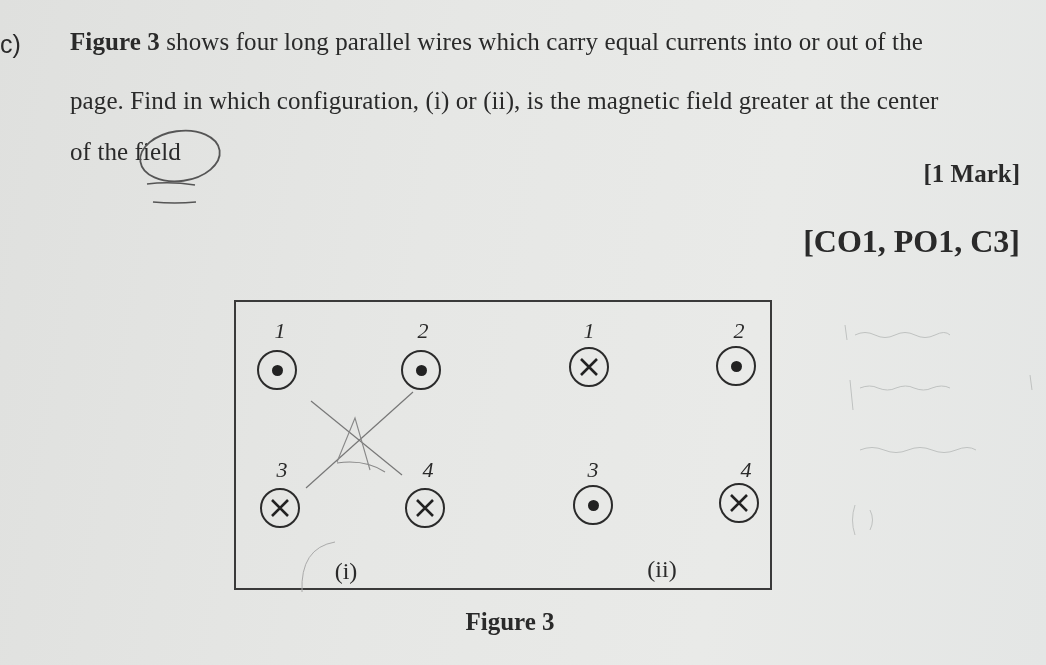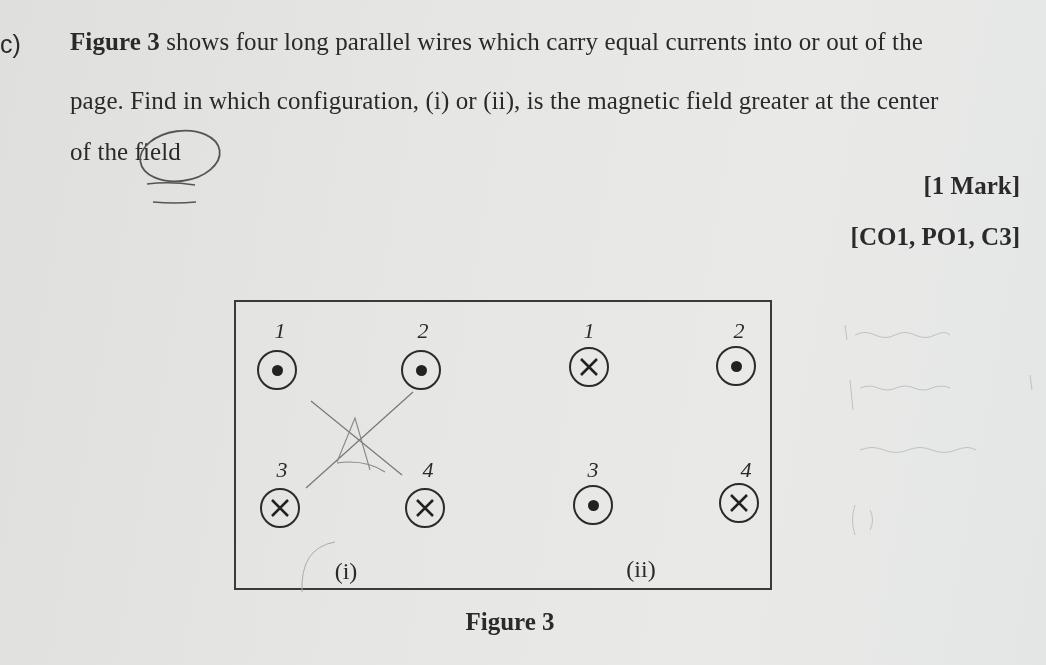--- a/index.html
+++ b/index.html
@@ -9,22 +9,22 @@
       font-family: "Liberation Serif", "DejaVu Serif", serif;
       color: #2a2a2a;
     }
     .abs { position: absolute; }
     .qnum { left: 0px; top: 30px; font-size: 25px; font-family: "Liberation Sans", sans-serif; }
     .line { left: 70px; font-size: 25px; white-space: nowrap; letter-spacing: 0.1px; font-family: Liberation Serif, serif; }
     .l1 { top: 28px; }
     .l2 { top: 87px; }
     .l3 { top: 138px; }
     b { font-weight: bold; }
-    .mark { right: 26px; top: 172px; font-size: 25px; font-weight: bold; }
-    .co { right: 26px; top: 223px; font-size: 25px; font-weight: bold; }
+    .mark { right: 26px; top: 160px; font-size: 25px; font-weight: bold; }
+    .co { right: 26px; top: 223px; font-size: 32px; font-weight: bold; }
     .figure-box {
       left: 234px; top: 300px; width: 538px; height: 290px;
       border: 2px solid #3a3a3a; box-sizing: border-box;
     }
     .wire-label { font-size: 22px; font-style: italic; transform: translateX(-50%); }
     .config-label { font-size: 24px; transform: translateX(-50%); }
     .fig-caption { left: 510px; top: 608px; font-size: 25px; font-weight: bold; transform: translateX(-50%); }
     .wire { width: 40px; height: 40px; border: 2.5px solid #2b2b2b; border-radius: 50%;
             box-sizing: border-box; transform: translate(-50%,-50%); display:flex; align-items:center; justify-content:center; }
     .dot { width: 11px; height: 11px; background: #222; border-radius: 50%; }
@@ -87,21 +87,21 @@
   </div>
 <div class="abs wire" style="left:593px; top:505px;">
     <div class="dot"></div>
   </div>
 <div class="abs wire" style="left:739px; top:503px;">
   <svg width="22" height="22" viewBox="0 0 22 22">
       <path d="M3 3 L19 19 M19 3 L3 19" stroke="#222" stroke-width="2.6"></path>
     </svg>
 </div>
 
-<div class="abs config-label" style="left:641px; top:556px;">(ii)</div>
+<div class="abs config-label" style="left:662px; top:556px;">(ii)</div>
 
 <div class="abs fig-caption">Figure 3</div>
 
 <svg class="overlay" width="1046" height="665">
 
   <ellipse cx="180" cy="156" rx="40" ry="25" fill="none" stroke="#555" stroke-width="1.8" transform="rotate(-8 180 156)"></ellipse>
   <path d="M147 184 Q170 181 195 185" stroke="#555" stroke-width="1.6" fill="none"></path>
   <path d="M153 202 Q175 204 196 202" stroke="#555" stroke-width="1.6" fill="none"></path>
 
   <path d="M311 401 L402 475" stroke="#777" stroke-width="1.2" fill="none"></path>

